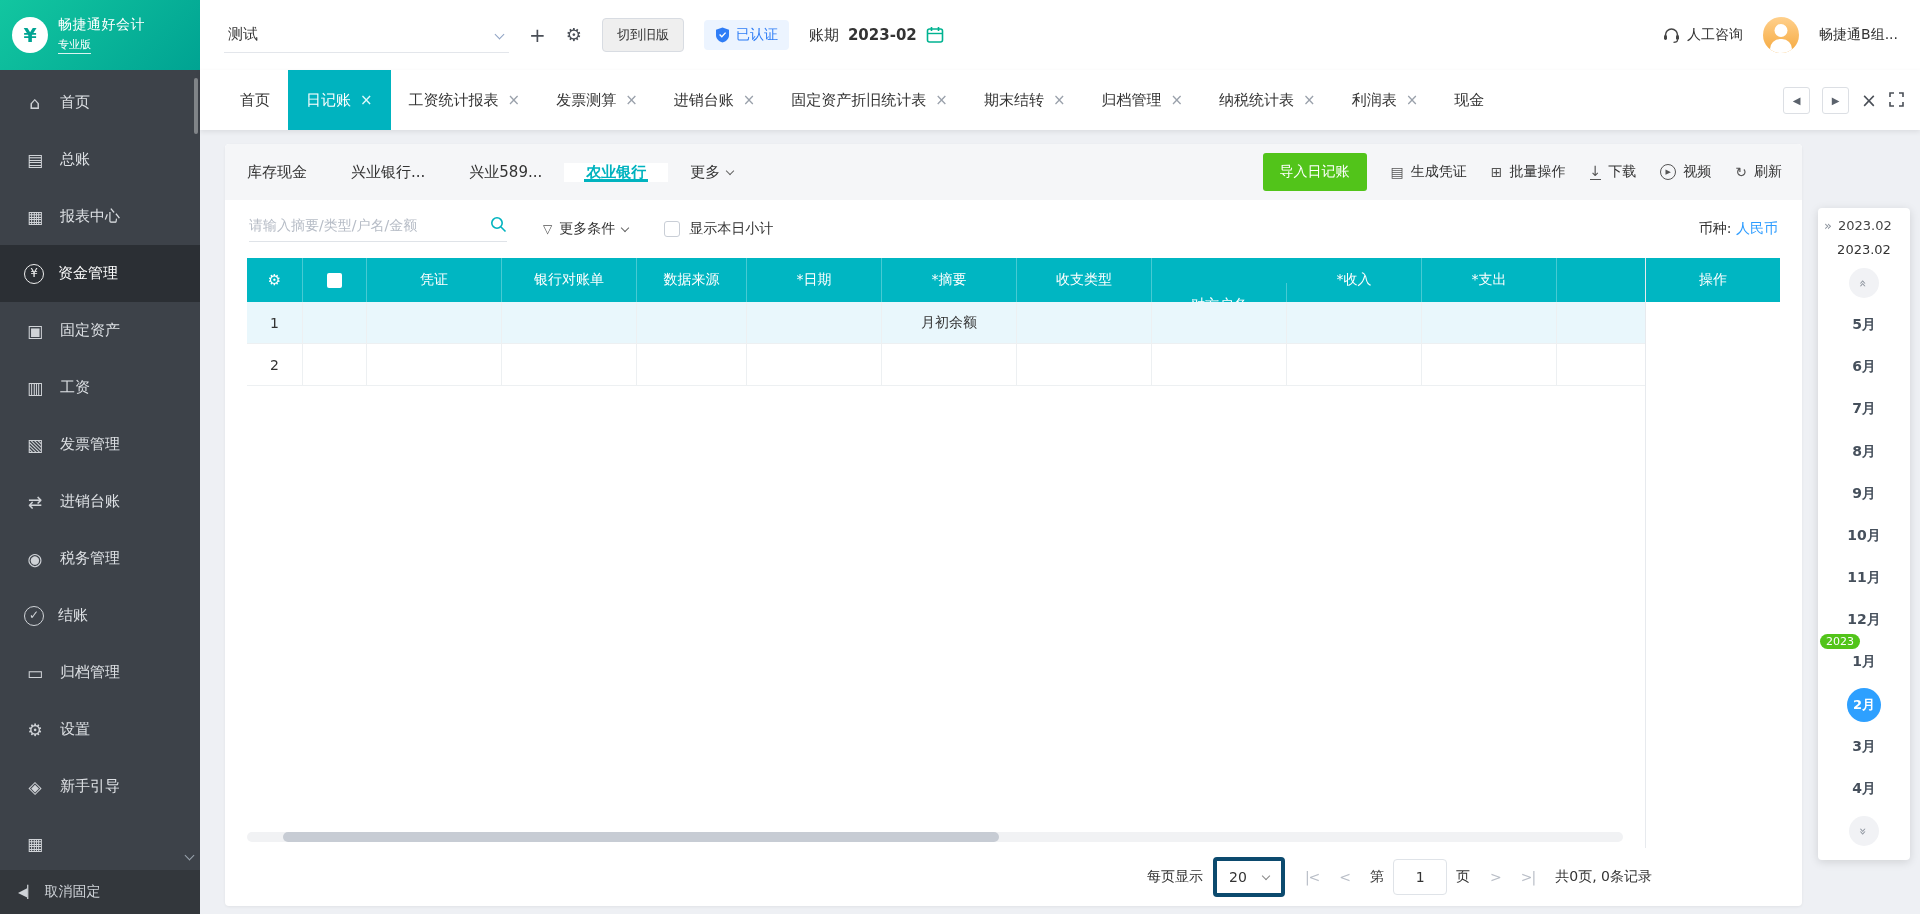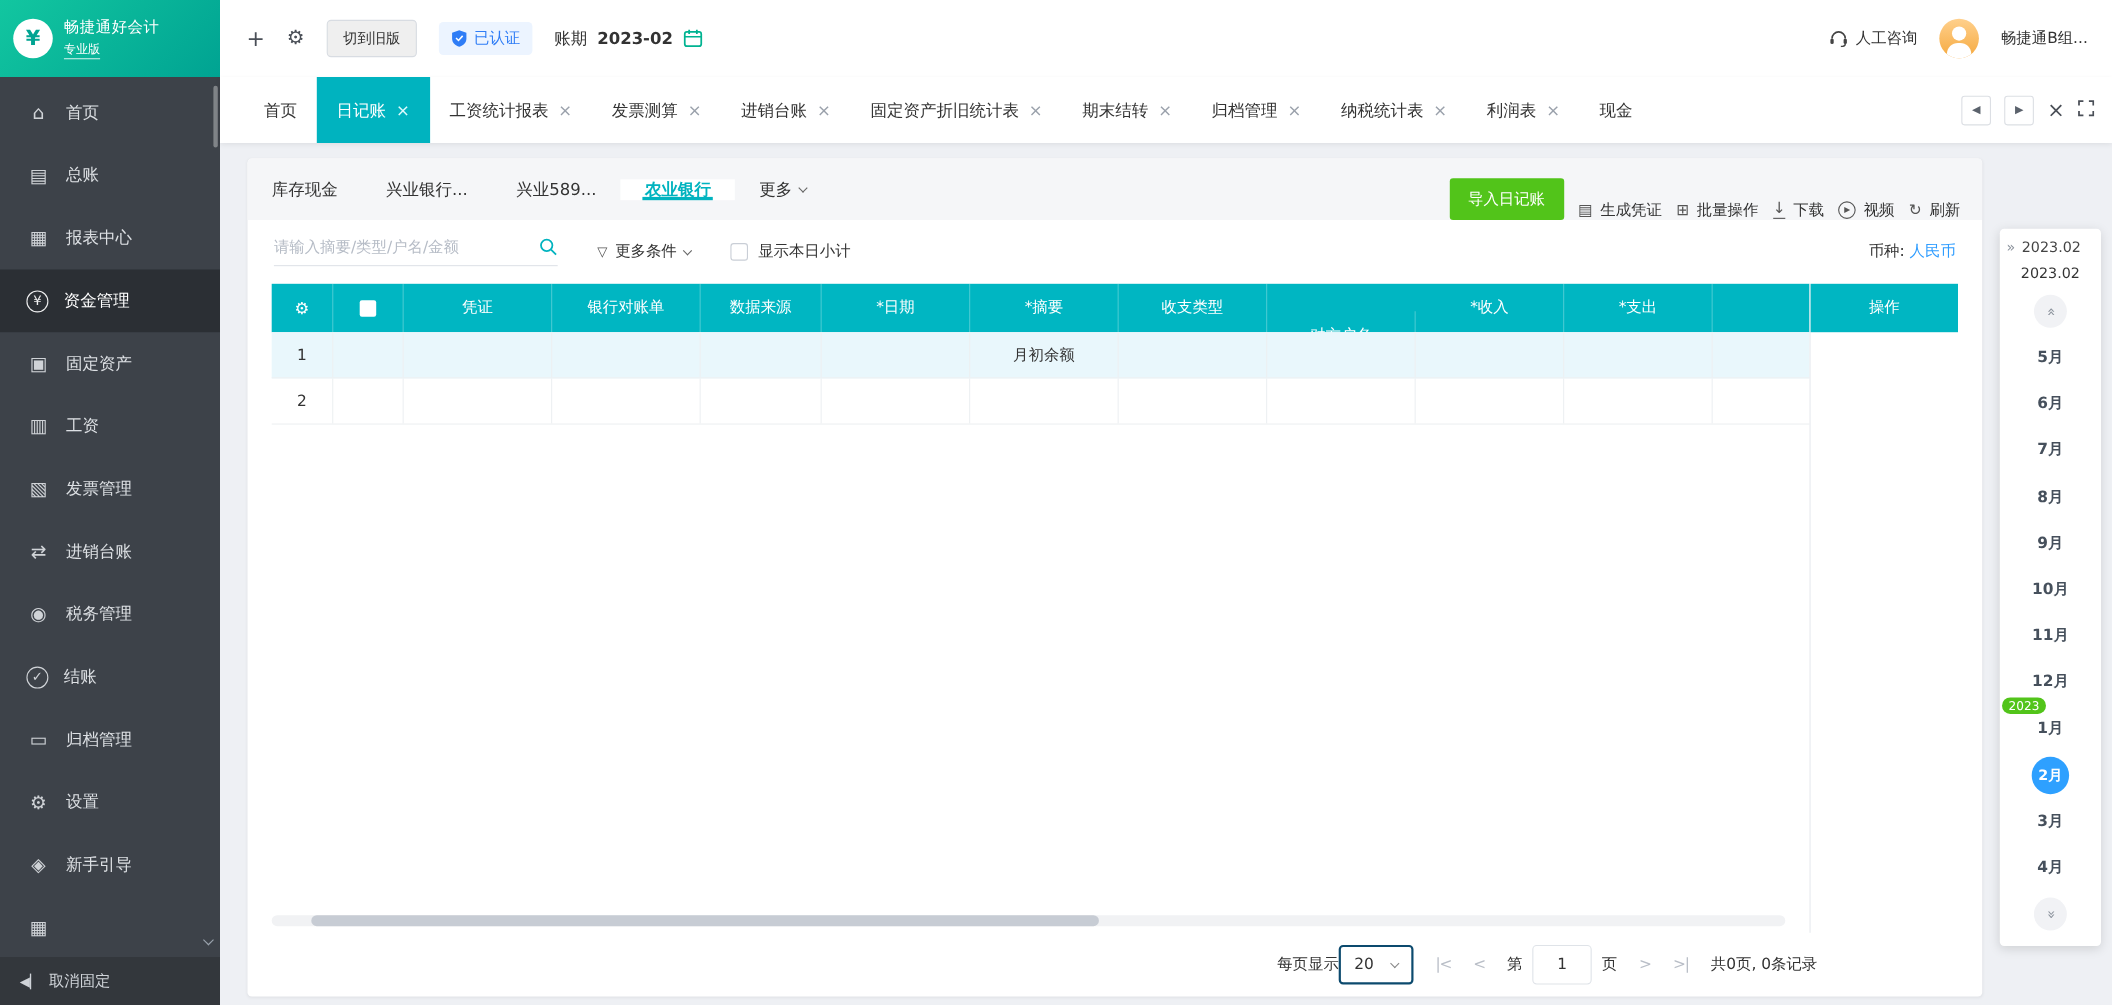--- a/index.html
+++ b/index.html
@@ -59,21 +59,21 @@
 
 .content{flex:1;background:#eef0f4;position:relative;padding:14px 118px 8px 25px;min-height:0}
 .panel{background:#fff;height:100%;border-radius:4px;display:flex;flex-direction:column;box-shadow:0 1px 3px rgba(0,0,0,.06);min-height:0;overflow:hidden}
 
 
 .subtab-row{height:56px;display:flex;align-items:stretch;background:#f5f6f8;border-radius:4px 4px 0 0;padding-right:20px;flex-shrink:0;overflow:hidden}
 .subtab{display:flex;align-items:center;gap:7px;padding:0 22px;font-size:15px;color:#333;position:relative;cursor:pointer;white-space:nowrap}
 .subtab.active{background:#fff;color:#00b3bf;font-weight:bold}
 .subtab.active::after{content:"";position:absolute;left:20px;right:20px;bottom:0;height:3px;background:#00b3bf}
 .subtab .chev{width:6px;height:6px;margin-top:-3px;color:#666}
-.actions{margin-left:auto;display:flex;align-items:flex-end;gap:13px}
+.actions{margin-left:auto;display:flex;align-items:center;gap:24px}
 .btn-import{background:#52c41a;color:#fff;border:none;border-radius:3px;padding:10px 17px;font-size:14px;cursor:pointer;white-space:nowrap}
 .action{display:flex;align-items:center;gap:7px;font-size:14px;color:#333;cursor:pointer;white-space:nowrap}
 .action .a-icon{font-size:14px;color:#555}
 .a-icon.bar-under{border-bottom:1.5px solid #555;line-height:1;padding-bottom:1px}
 .vid-circ{width:16px;height:16px;border:1.3px solid #555;border-radius:50%;display:inline-flex;align-items:center;justify-content:center;font-size:7px;color:#555}
 
 
 .filter-row{height:58px;display:flex;align-items:center;padding:0 24px;gap:36px;flex-shrink:0}
 .search-box{width:258px;display:flex;align-items:center;justify-content:space-between;border-bottom:1px solid #dfe3e8;padding-bottom:8px}
 .search-box input{border:none;outline:none;font-size:14px;color:#000000;width:215px;background:transparent;font-family:inherit}
@@ -98,22 +98,22 @@
 .trow.hl{background:#e9f7fc}
 .tcell{display:flex;align-items:center;justify-content:center;font-size:14px;border-right:1px solid #edf0f2;flex-shrink:0;overflow:hidden;white-space:nowrap}
 .tcell.filler{flex:1;border-right:none}
 .grid-op{width:135px;flex-shrink:0;border-left:1px solid #e7eaee;display:flex;flex-direction:column}
 .op-head{height:44px;background:#00b6c2;color:#fff;display:flex;align-items:center;justify-content:center;font-size:14px;flex-shrink:0}
 .hscroll{position:absolute;left:22px;right:179px;bottom:6px;height:10px;background:#f1f2f4;border-radius:5px}
 .hthumb{position:absolute;left:36px;top:0;height:10px;width:52%;background:#c7ccd4;border-radius:5px;cursor:grab}
 
 
 .pager-row{height:58px;display:flex;align-items:center;justify-content:flex-end;gap:20px;padding-right:150px;font-size:14px;color:#333;flex-shrink:0}
-.page-size{display:flex;align-items:center;}
-.size-select{border:2px solid #0c4a6e;border-radius:4px;padding:8px 12px;display:flex;gap:16px;align-items:center;cursor:pointer}
+.page-size{display:flex;align-items:center;gap:10px}
+.size-select{border:4px solid #0c4a6e;border-radius:4px;padding:8px 12px;display:flex;gap:16px;align-items:center;cursor:pointer}
 .size-select .chev{width:6px;height:6px;margin-top:-3px;color:#888}
 .pg-btn{color:#b9bec7;font-size:14px;cursor:pointer;letter-spacing:-1px}
 .page-jump{display:flex;align-items:center;gap:9px}
 .page-input{width:54px;height:36px;border:1px solid #dfe3e8;border-radius:4px;text-align:center;font-size:14px;font-family:inherit;color:#333;outline:none}
 .total{white-space:nowrap}
 
 
 .rail{position:absolute;top:78px;right:10px;width:92px;bottom:54px;background:#fff;border-radius:4px;box-shadow:0 2px 10px rgba(0,0,0,.13);display:flex;flex-direction:column;align-items:center;padding:6px 0 8px;z-index:6}
 .rail-head{width:100%;display:flex;align-items:center;gap:6px;padding:4px 6px;font-size:13px;color:#444}
 .rail-collapse{color:#8b929c;font-size:13px;cursor:pointer}
@@ -201,20 +201,24 @@
     </nav>
     <div class="unpin">
       <span class="pin-glyph">◀▏</span>
       <span>取消固定</span>
     </div>
   </aside>
 
   <div class="main">
 
     <header class="topbar">
+      <div class="acct">
+        <span>测试</span>
+        <span class="chev"></span>
+      </div>
       <span class="icon-btn">+</span>
       <span class="icon-btn gear">⚙</span>
       <button class="btn-old">切到旧版</button>
       <div class="certified">
         <svg width="15" height="16" viewBox="0 0 15 16">
             <path d="M7.5 0.5 14 2.8v5.1c0 3.9-2.8 6.4-6.5 7.6C3.8 14.3 1 11.8 1 7.9V2.8Z" fill="#2f7df6"></path>
             <path d="M4.6 7.6 6.8 9.8 10.6 5.6" stroke="#fff" stroke-width="1.4" fill="none"></path>
           </svg>
         <span>已认证</span>
       </div>

